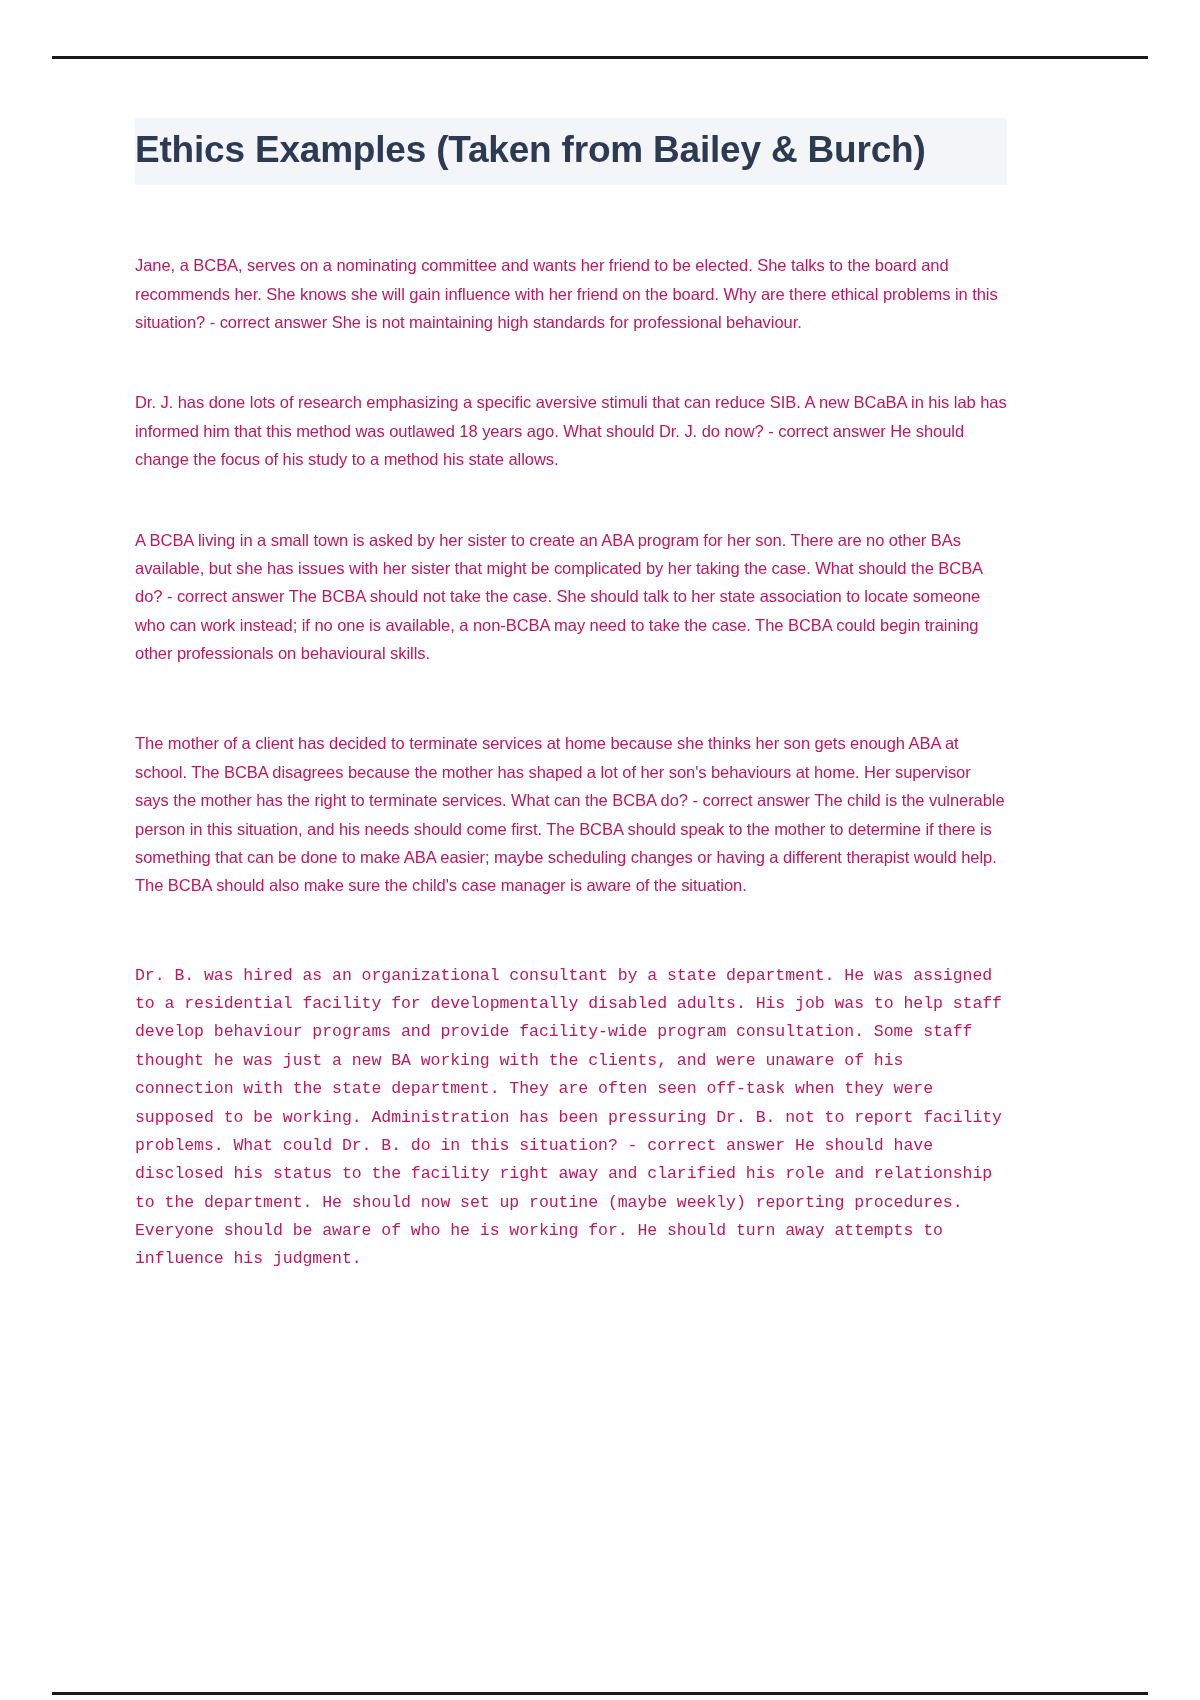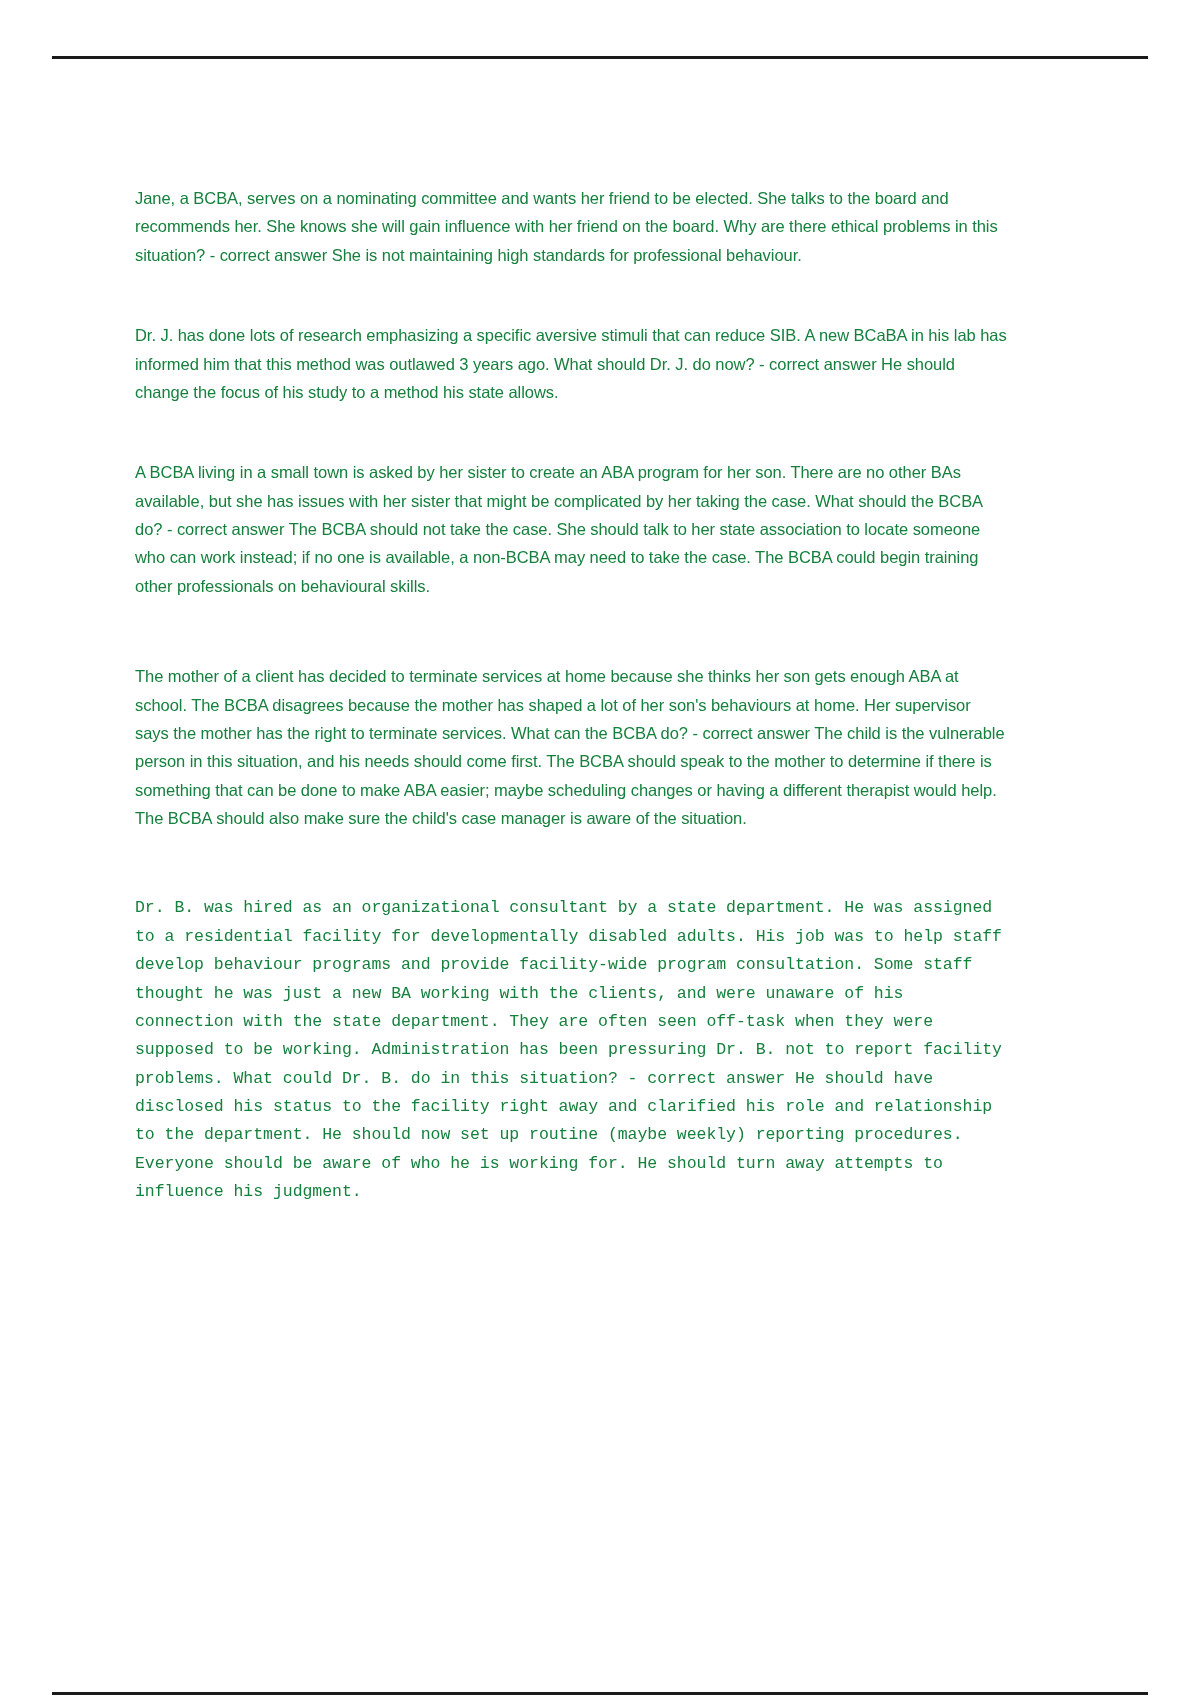--- a/index.html
+++ b/index.html
@@ -53,42 +53,43 @@
   }
 
   .body-block {
     margin-top: 66px;
   }
 
   .para {
     margin: 0 0 52px 0;
     font-size: 16.5px;
     line-height: 1.72;
-    color: #15803d;
+    color: #be185d;
     text-align: left;
     font-family: "Liberation Sans", sans-serif;
     letter-spacing: -0.05px;
   }
   .para:last-child { margin-bottom: 0; font-family: Liberation Mono, monospace; }
 
   .para.gap-lg { margin-bottom: 62px; }
 </style>
 </head>
 <body>
 
 <div class="page">
 
   <div class="rule rule-top"></div>
 
   <div class="content">
 
+    <h1 class="doc-title">Ethics Examples (Taken from Bailey &amp; Burch)</h1>
 
     <div class="body-block">
       <p class="para">Jane, a BCBA, serves on a nominating committee and wants her friend to be elected. She talks to the board and recommends her. She knows she will gain influence with her friend on the board. Why are there ethical problems in this situation? - correct answer She is not maintaining high standards for professional behaviour.</p>
-      <p class="para">Dr. J. has done lots of research emphasizing a specific aversive stimuli that can reduce SIB. A new BCaBA in his lab has informed him that this method was outlawed 3 years ago. What should Dr. J. do now? - correct answer He should change the focus of his study to a method his state allows.</p>
+      <p class="para">Dr. J. has done lots of research emphasizing a specific aversive stimuli that can reduce SIB. A new BCaBA in his lab has informed him that this method was outlawed 18 years ago. What should Dr. J. do now? - correct answer He should change the focus of his study to a method his state allows.</p>
       <p class="para gap-lg">A BCBA living in a small town is asked by her sister to create an ABA program for her son. There are no other BAs available, but she has issues with her sister that might be complicated by her taking the case. What should the BCBA do? - correct answer The BCBA should not take the case. She should talk to her state association to locate someone who can work instead; if no one is available, a non-BCBA may need to take the case. The BCBA could begin training other professionals on behavioural skills.</p>
       <p class="para gap-lg">The mother of a client has decided to terminate services at home because she thinks her son gets enough ABA at school. The BCBA disagrees because the mother has shaped a lot of her son's behaviours at home. Her supervisor says the mother has the right to terminate services. What can the BCBA do? - correct answer The child is the vulnerable person in this situation, and his needs should come first. The BCBA should speak to the mother to determine if there is something that can be done to make ABA easier; maybe scheduling changes or having a different therapist would help. The BCBA should also make sure the child's case manager is aware of the situation.</p>
       <p class="para">Dr. B. was hired as an organizational consultant by a state department. He was assigned to a residential facility for developmentally disabled adults. His job was to help staff develop behaviour programs and provide facility-wide program consultation. Some staff thought he was just a new BA working with the clients, and were unaware of his connection with the state department. They are often seen off-task when they were supposed to be working. Administration has been pressuring Dr. B. not to report facility problems. What could Dr. B. do in this situation? - correct answer He should have disclosed his status to the facility right away and clarified his role and relationship to the department. He should now set up routine (maybe weekly) reporting procedures. Everyone should be aware of who he is working for. He should turn away attempts to influence his judgment.</p>
     </div>
 
   </div>
 
   <div class="rule rule-bottom"></div>
 
 </div>

